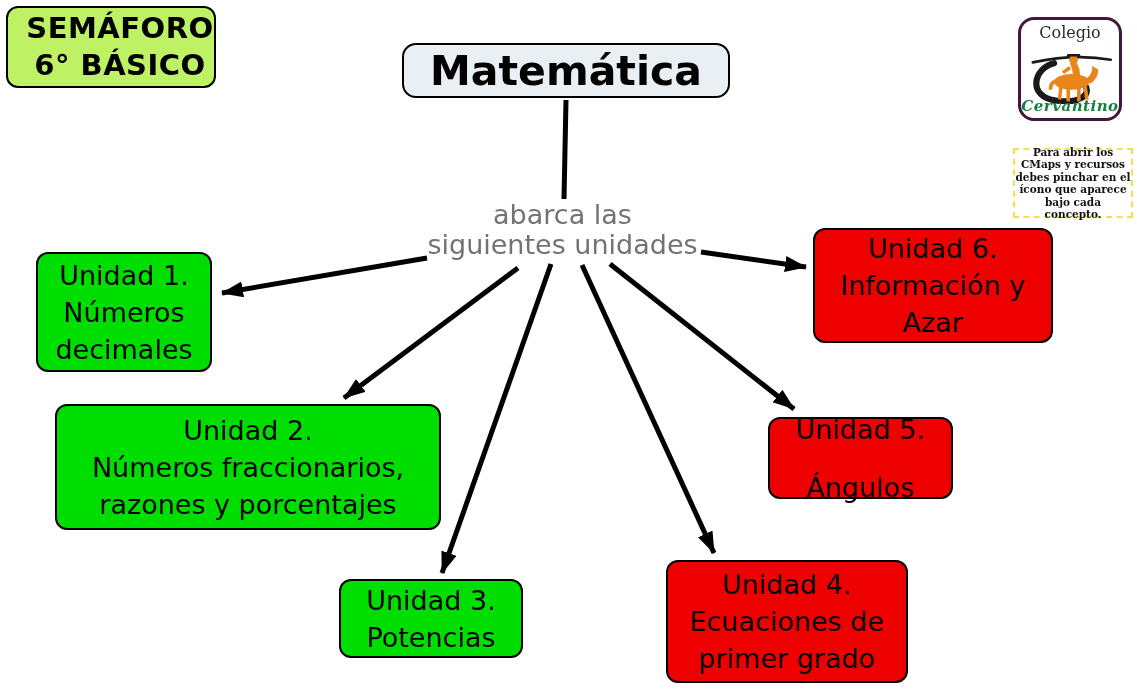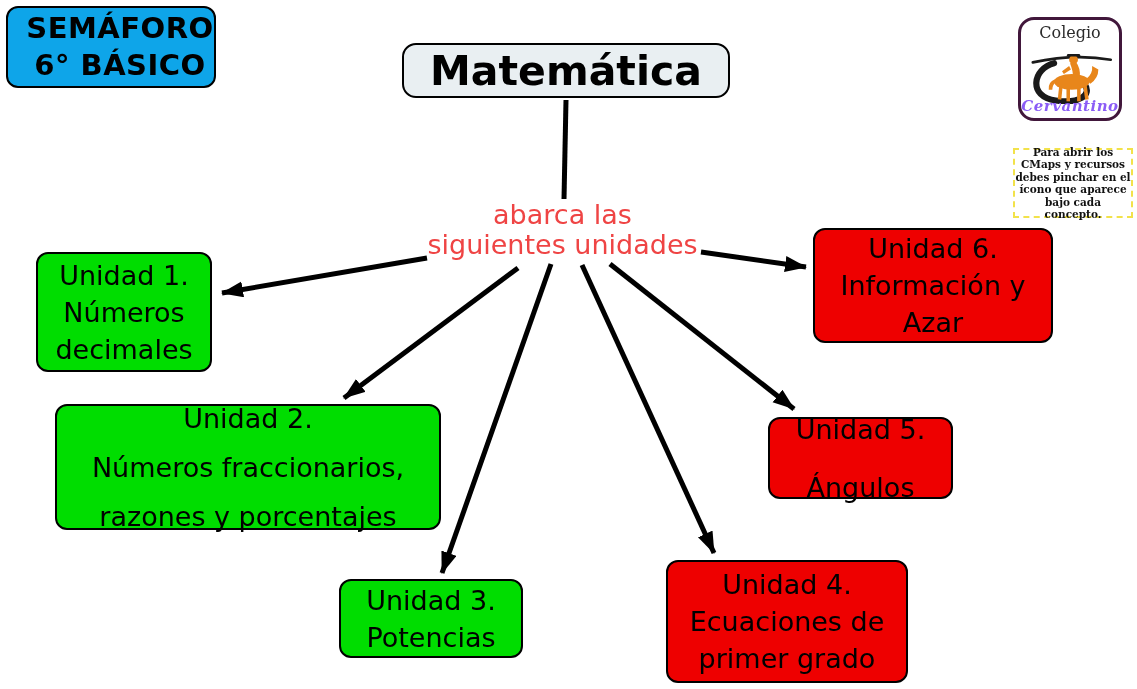--- a/index.html
+++ b/index.html
@@ -16,39 +16,39 @@
   #header-badge{
     left:6px;top:6px;width:210px;height:82px;border-radius:12px;
     font-weight:bold;font-size:29px;line-height:37px;letter-spacing:0.5px;
   }
   #title-node{
     left:402px;top:43px;width:328px;height:55px;border-radius:14px;
     font-weight:bold;font-size:41px;
   }
   #linking-phrase{
     position:absolute;left:415px;top:200px;width:295px;z-index:2;
-    text-align:center;font-size:27px;line-height:30px;color:#ef4444;
+    text-align:center;font-size:27px;line-height:30px;color:#737373;
   }
   .unit{font-size:27px;line-height:37px;border-radius:12px;}
   #unit-1{left:36px;top:252px;width:176px;height:120px;}
-  #unit-2{left:55px;top:404px;width:386px;height:126px;gap:12px;}
+  #unit-2{left:55px;top:404px;width:386px;height:126px;}
   #unit-3{left:339px;top:579px;width:184px;height:79px;}
   #unit-4{left:626px;top:560px;width:242px;height:123px;}
   #unit-5{left:768px;top:417px;width:185px;height:82px;}
   #unit-6{left:813px;top:228px;width:240px;height:115px;}
   #logo{
     position:absolute;left:1018px;top:17px;width:104px;height:104px;z-index:2;
     box-sizing:border-box;border:3px solid #41173b;border-radius:16px;
     background:#fff;display:flex;flex-direction:column;align-items:center;
     justify-content:flex-start;padding-top:4px;
     font-family:"DejaVu Serif","Liberation Serif",serif;
   }
   #logo-top{font-size:16px;color:#2b2b2b;line-height:18px;}
   #logo-bottom{
-    font-size:15px;font-weight:bold;font-style:italic;color:#8b5cf6;
+    font-size:15px;font-weight:bold;font-style:italic;color:#15803d;
     line-height:16px;margin-top:-6px;letter-spacing:0.5px;
   }
   #note{
     position:absolute;left:1013px;top:148px;width:120px;height:70px;z-index:2;
     box-sizing:border-box;border:2px dashed #f2e24a;background:#fff;
     display:flex;flex-direction:column;align-items:center;justify-content:center;
     font-family:"DejaVu Serif","Liberation Serif",serif;
     font-size:10.5px;font-weight:bold;line-height:12.5px;color:#111;text-align:center;
   }
 </style>
@@ -65,21 +65,21 @@
     </defs>
     <line x1="566" y1="100" x2="564" y2="199" stroke="#000" stroke-width="5"></line>
     <line x1="427" y1="258" x2="222" y2="293" stroke="#000" stroke-width="5" marker-end="url(#ah)"></line>
     <line x1="518" y1="268" x2="344" y2="398" stroke="#000" stroke-width="5" marker-end="url(#ah)"></line>
     <line x1="551" y1="264" x2="442" y2="573" stroke="#000" stroke-width="5" marker-end="url(#ah)"></line>
     <line x1="582" y1="265" x2="714" y2="553" stroke="#000" stroke-width="5" marker-end="url(#ah)"></line>
     <line x1="610" y1="264" x2="794" y2="409" stroke="#000" stroke-width="5" marker-end="url(#ah)"></line>
     <line x1="701" y1="252" x2="806" y2="267" stroke="#000" stroke-width="5" marker-end="url(#ah)"></line>
   </svg>
 
-  <div class="node" id="header-badge" style="background-color: #0ea5e9; padding-left: 18px;">
+  <div class="node" id="header-badge" style="background-color: #bef264; padding-left: 18px;">
     <div>SEMÁFORO</div>
     <div>6° BÁSICO</div>
   </div>
 
   <div class="node" id="title-node" style="background-color: rgb(233, 239, 242);">
     <div>Matemática</div>
   </div>
 
   <div id="linking-phrase">
     <div>abarca las</div>

